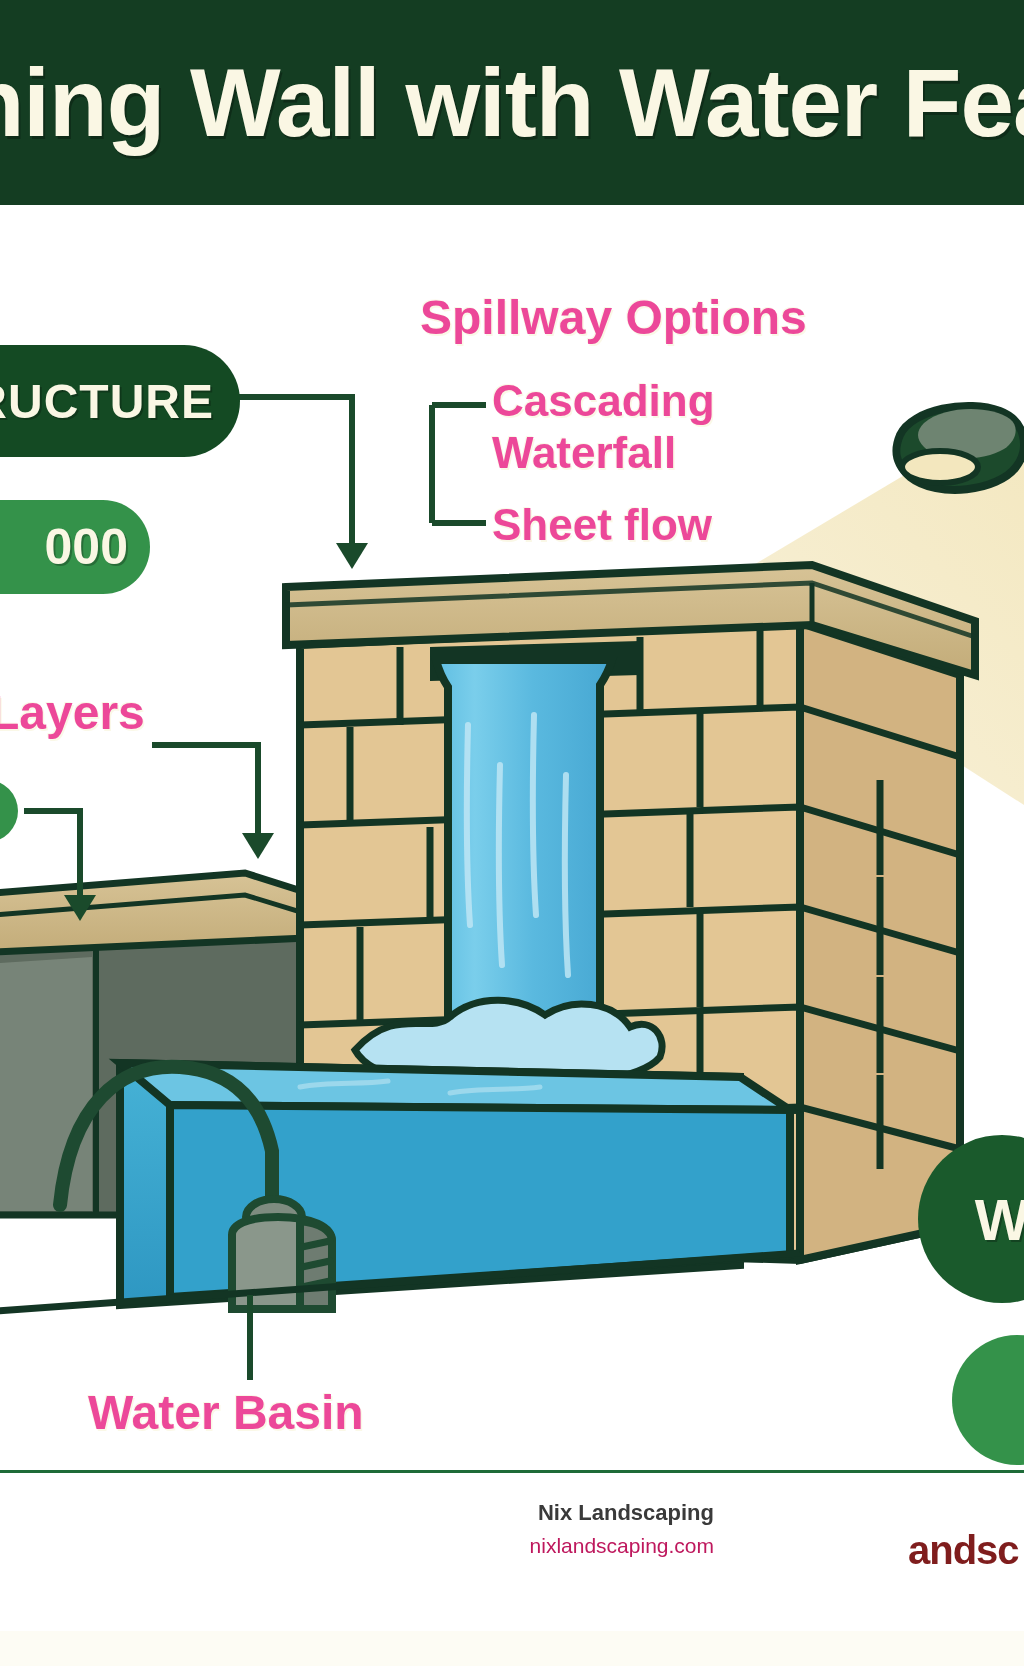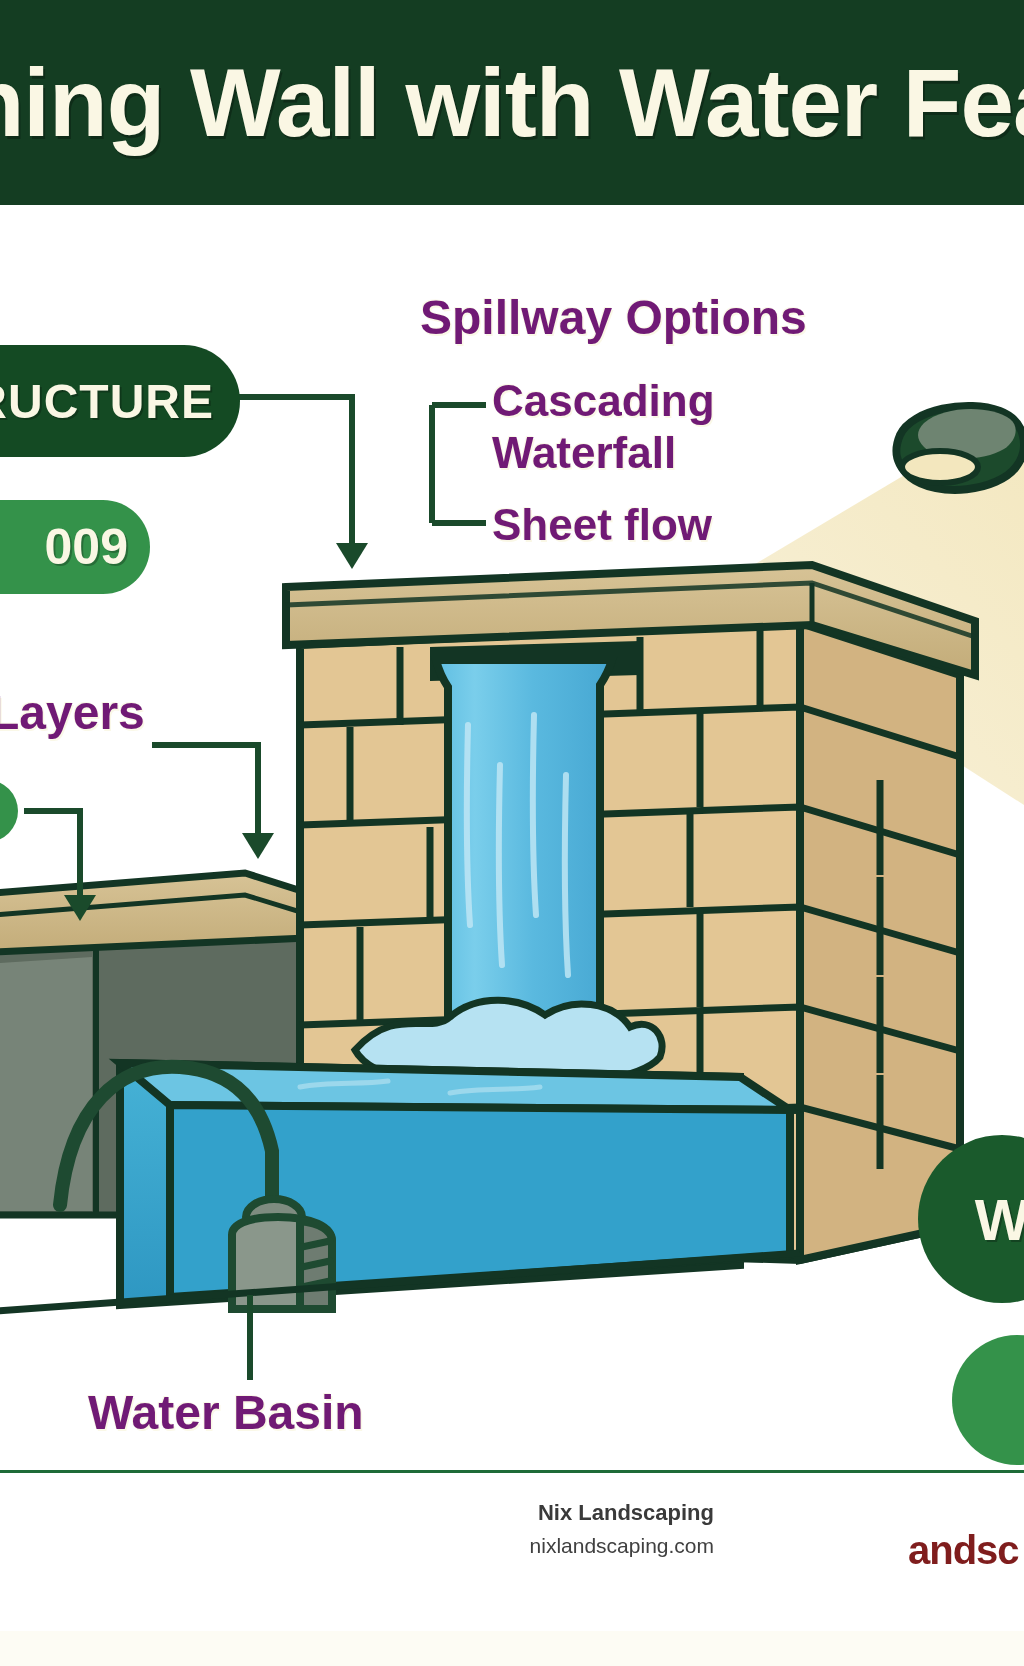--- a/index.html
+++ b/index.html
@@ -98,21 +98,21 @@
     position: absolute;
     left: 0; top: 0;
     width: 1024px;
     height: 1265px;
     pointer-events: none;
   }
 
   
   .label {
     position: absolute;
-    color: #701a75;
+    color: #ec4899;
     font-weight: bold;
     font-family: "Liberation Sans", sans-serif;
     text-shadow: 1.5px 1.5px 0 rgba(250,247,228,0.9),
                 -1px -1px 0 rgba(250,247,228,0.9);
     white-space: nowrap;
   }
   .spillway-title {
     left: 420px;
     top: 85px;
     font-size: 48px;
@@ -192,21 +192,21 @@
     top: 30px;
     text-align: right;
   }
   .footer-name {
     color: #3A3A3A;
     font-size: 22px;
     font-weight: bold;
     font-family: "Liberation Sans", sans-serif;
   }
   .footer-url {
-    color: #404040;
+    color: #be185d;
     font-size: 21px;
     margin-top: 8px;
     font-family: "Liberation Sans", sans-serif;
   }
   .footer-logo {
     position: absolute;
     left: 908px;
     top: 58px;
     color: #7f1d1d;
     font-size: 40px;
@@ -385,21 +385,21 @@
       <path d="M242,628 L274,628 L258,654 Z"></path>
       <path d="M64,690 L96,690 L80,716 Z"></path>
     </g>
   </svg>
 
   <div class="pill pill-structure">
     <span>RUCTURE</span>
   </div>
 
   <div class="pill pill-cost">
-    <span>009</span>
+    <span>000</span>
   </div>
 
   <div class="circle-badge-left"></div>
 
   <div class="circle-badge-right-dark">
     <span>W</span>
   </div>
   <div class="circle-badge-right-light"></div>
 
   <div class="label spillway-title">Spillway Options</div>

